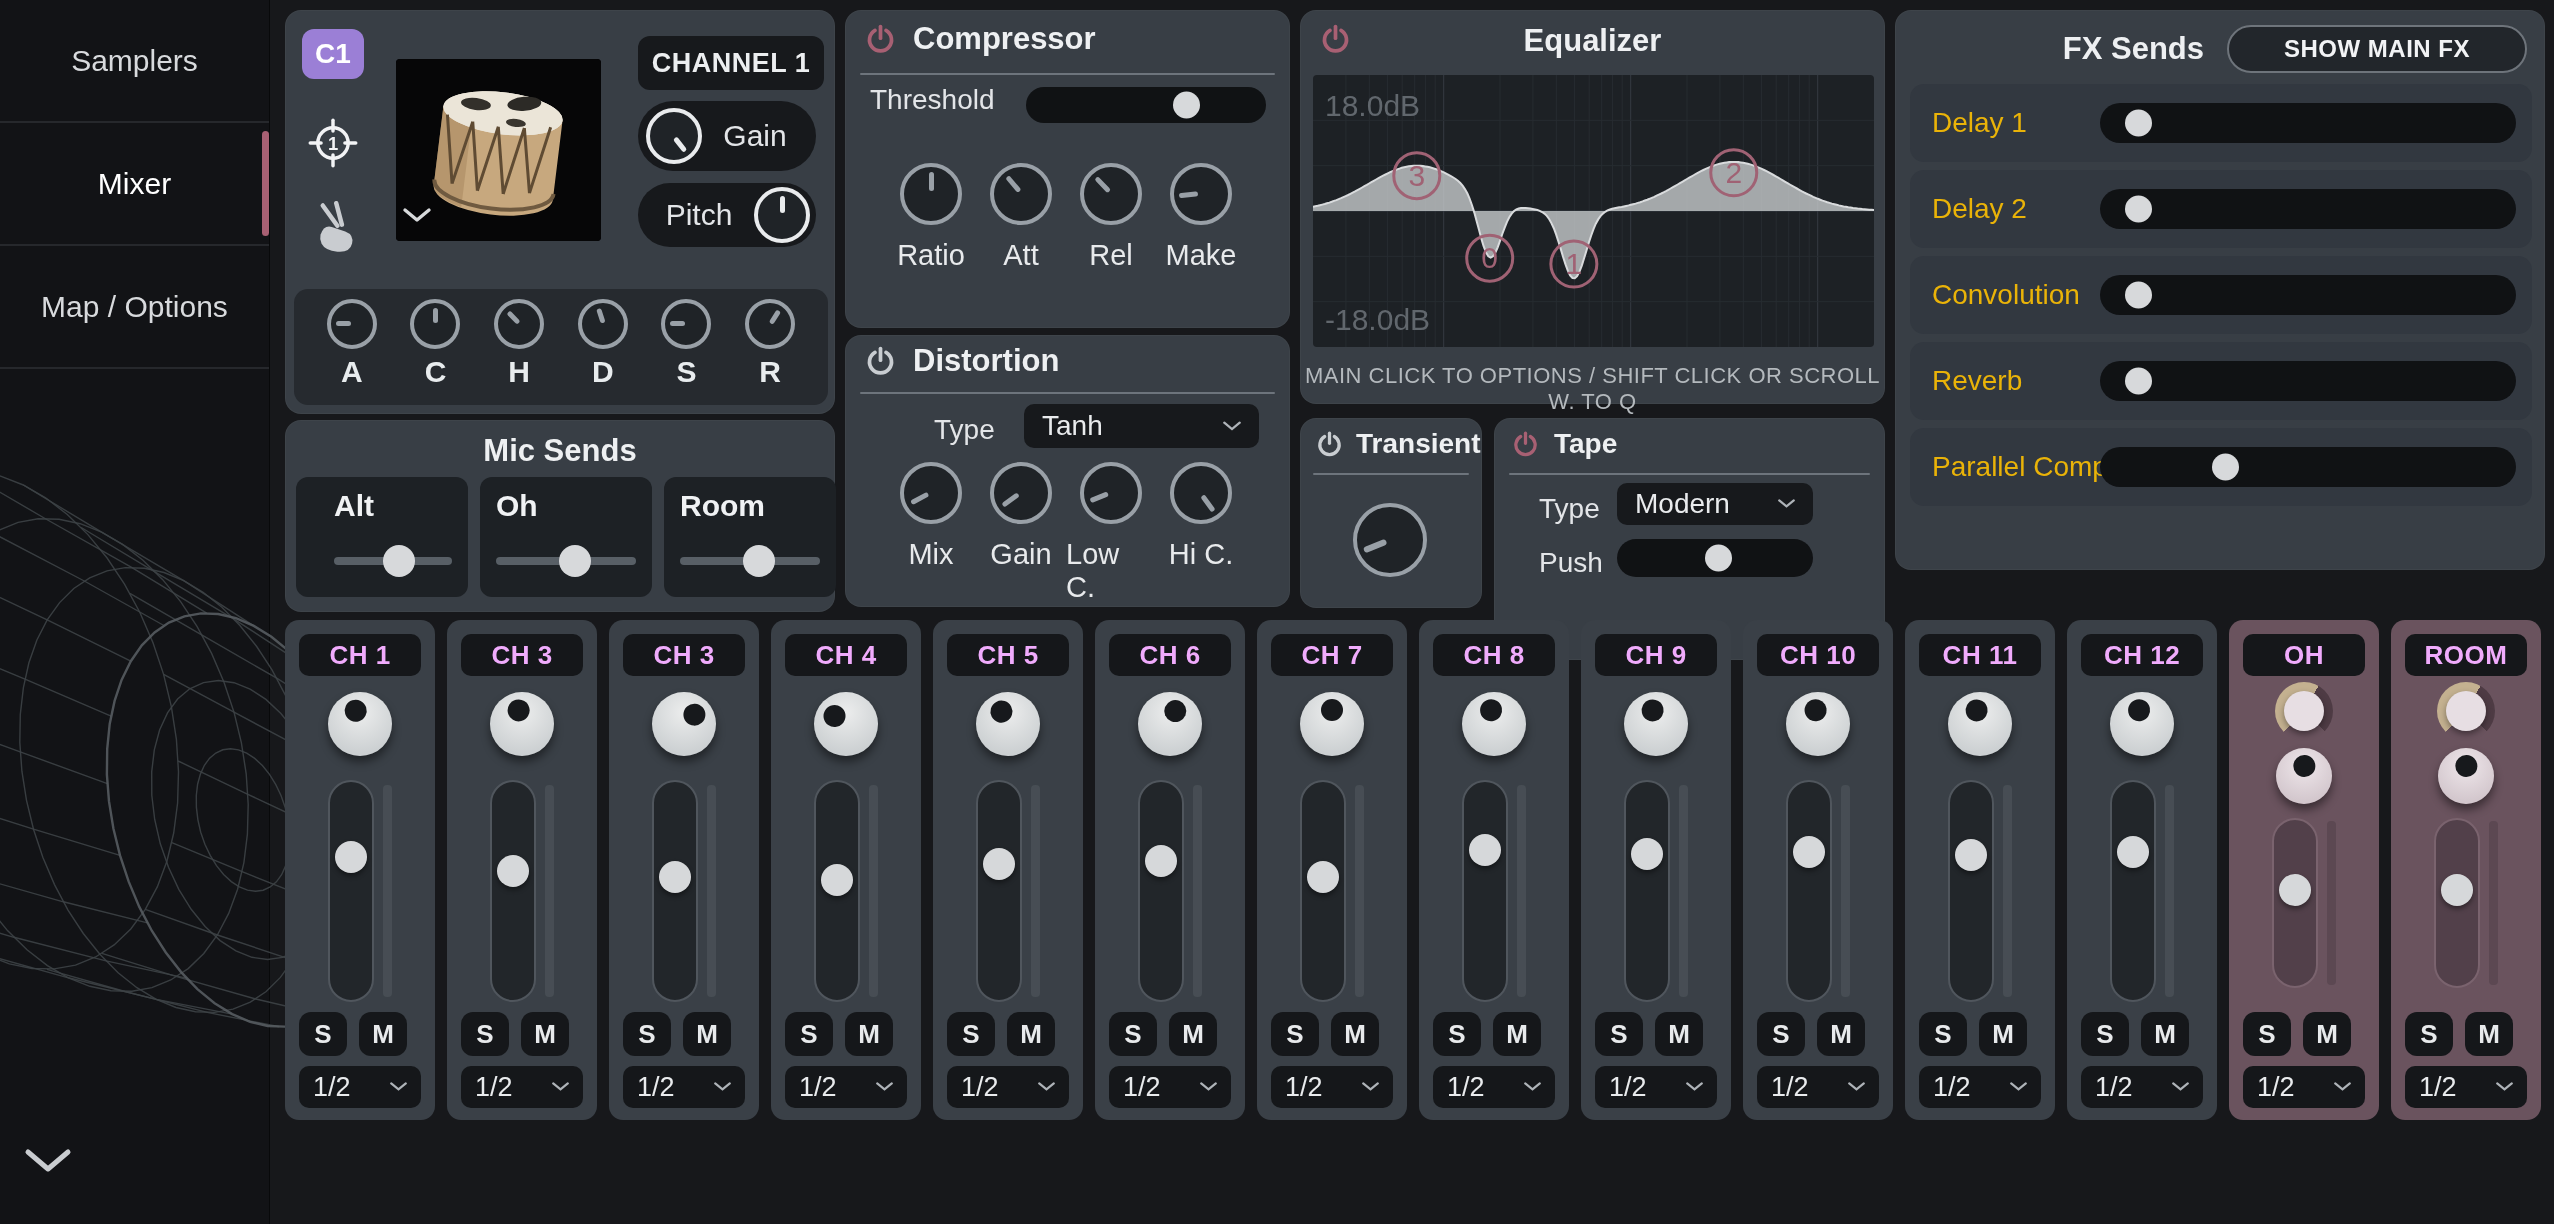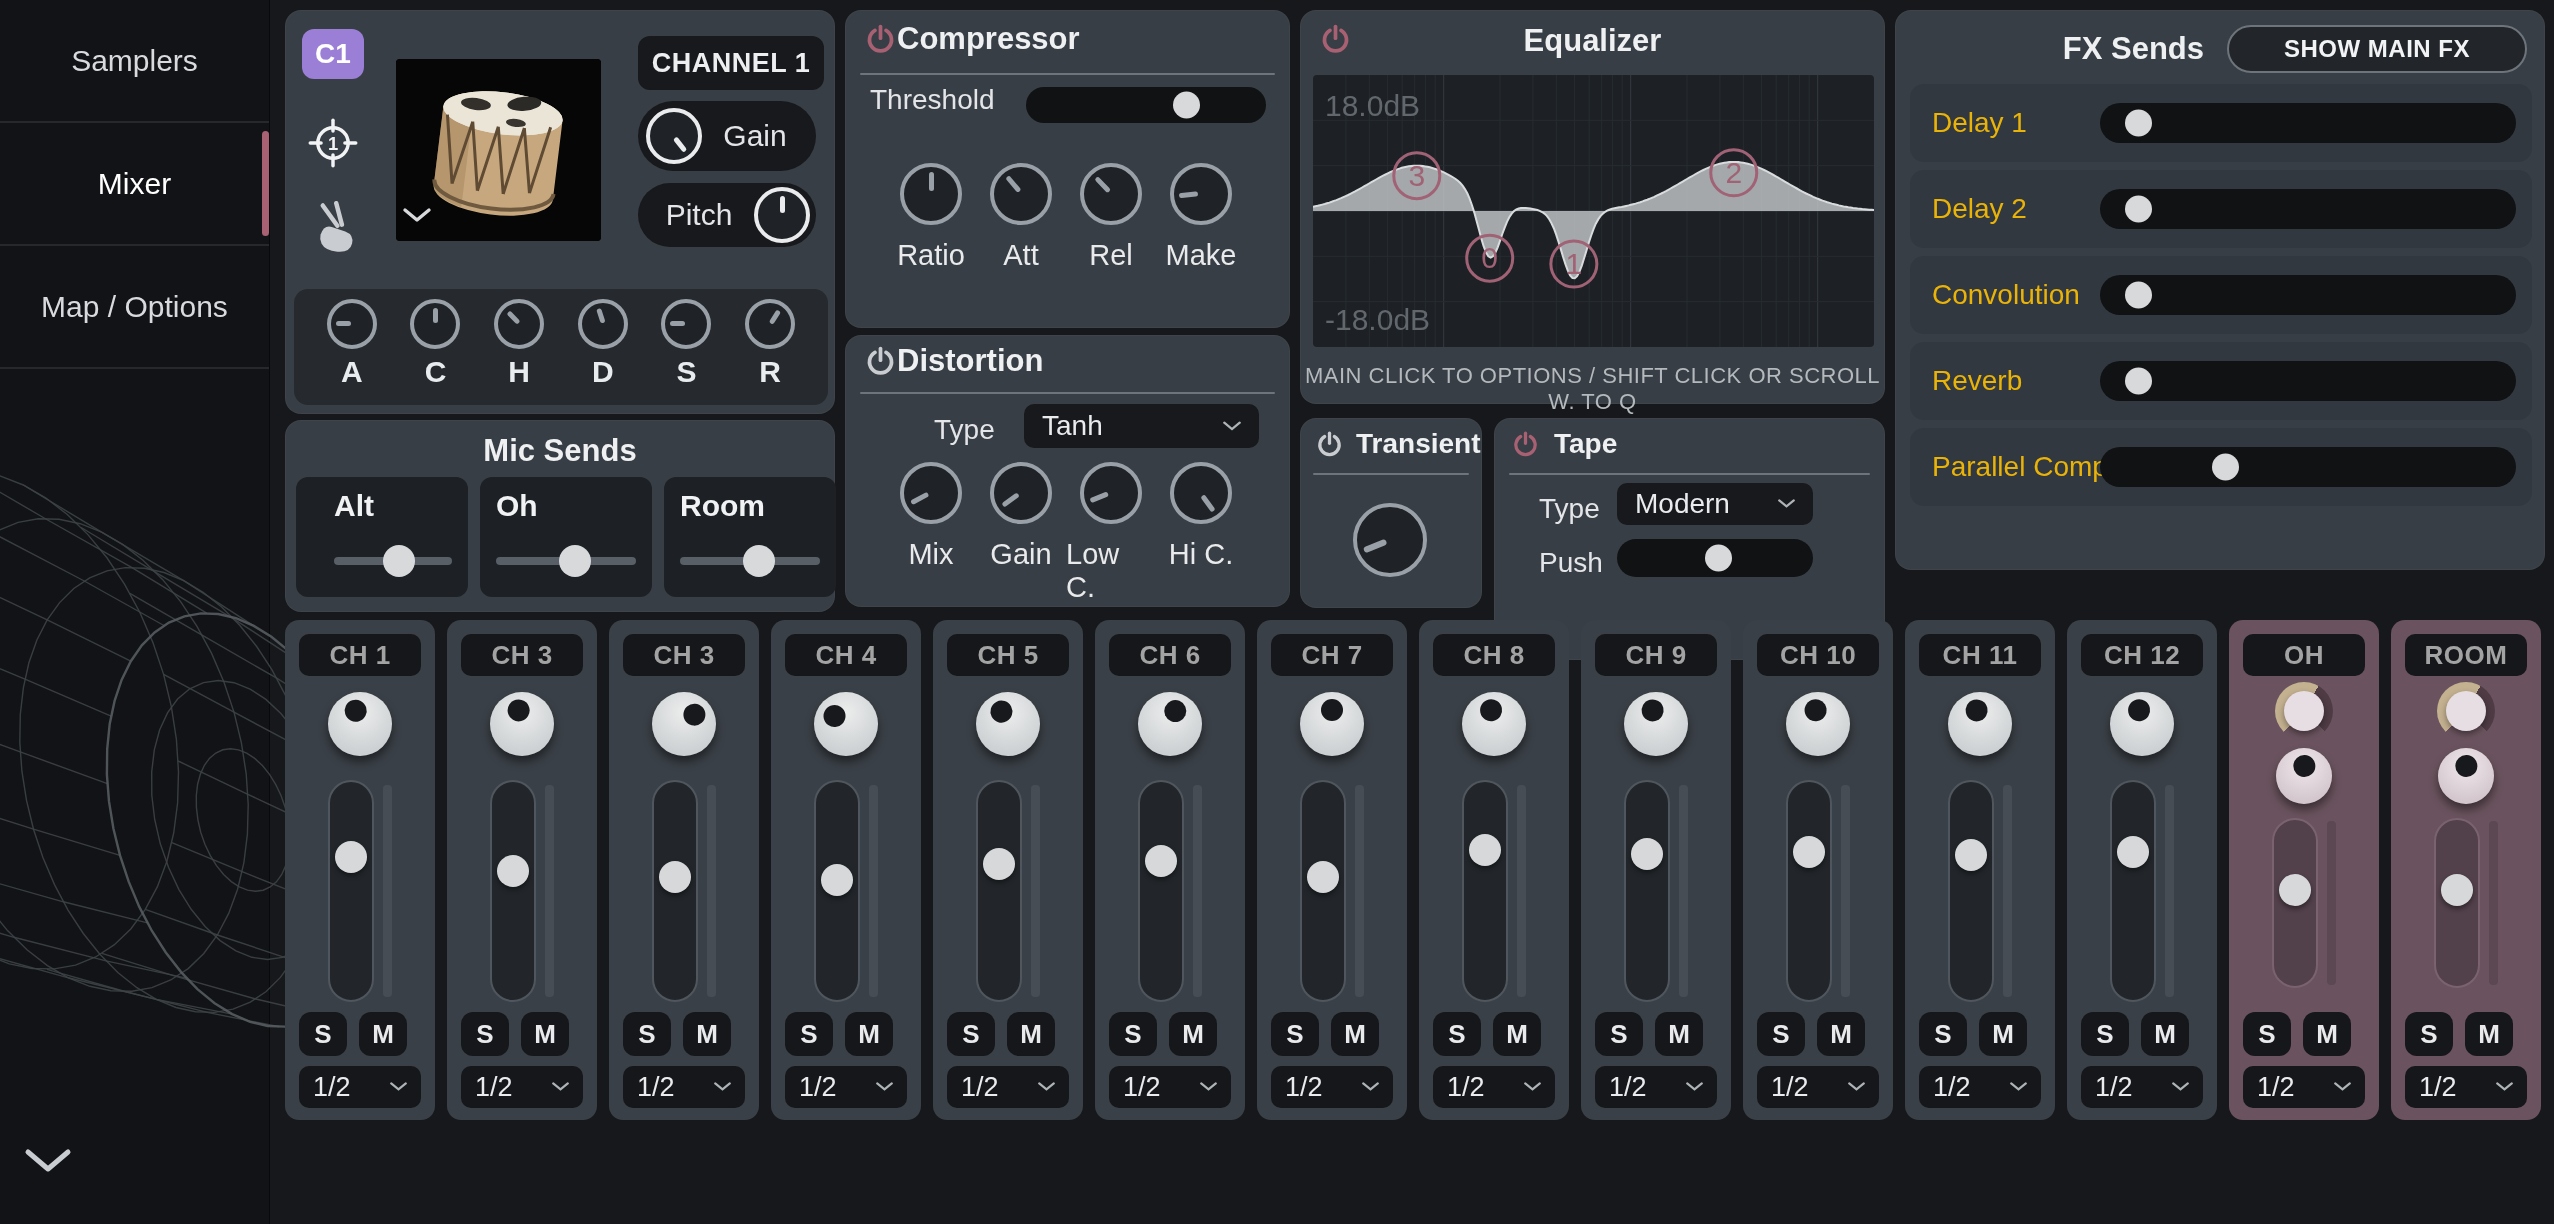--- a/index.html
+++ b/index.html
@@ -9,21 +9,21 @@
   
   .sidebar{position:absolute;left:0;top:0;width:270px;height:1224px;background:#121316;border-right:1px solid #08090a;}
   .nav-item{position:relative;height:123px;display:flex;align-items:center;justify-content:center;
     color:#d8dadd;font-size:30px;border-bottom:2px solid #26282c;cursor:pointer;}
   .nav-item.active{color:#ffffff;}
   .nav-item .acc{position:absolute;right:0;top:8px;bottom:8px;width:7px;border-radius:4px;}
   .side-chevron{position:absolute;left:24px;top:1148px;}
 
   
   .panel{position:absolute;background:#383e45;border-radius:16px;border:1px solid rgba(255,255,255,0.03);}
-  .phead{position:relative;height:56px;display:flex;align-items:center;padding:0 18px;}
+  .phead{position:relative;height:56px;display:flex;align-items:center;padding:0 18px;gap:16px;}
   .ptitle{font-size:31px;font-weight:600;color:#eef0f2;}
   .ptitle.center{position:absolute;left:0;right:0;text-align:center;}
   .divider{position:absolute;left:14px;right:14px;height:2px;background:#7b8289;border-radius:1px;opacity:.8;}
   .power{width:33px;height:33px;flex:0 0 auto;cursor:pointer;position:relative;z-index:2;}
   .power svg{width:100%;height:100%;}
 
   .lbl{color:#e3e5e8;font-size:28px;}
   .pill{background:#17191c;border-radius:12px;color:#eceef0;}
 
   
@@ -83,21 +83,21 @@
   #fx-btn{position:absolute;right:17px;top:14px;width:300px;height:48px;border-radius:24px;background:#22262b;
     border:2px solid #6e747b;color:#f2f3f5;font-size:24px;font-weight:600;letter-spacing:.5px;
     display:flex;align-items:center;justify-content:center;cursor:pointer;}
   #fx-title{position:absolute;right:340px;top:20px;font-size:31px;font-weight:600;color:#eef0f2;}
 
   
   #strips{position:absolute;left:285px;top:620px;display:flex;gap:12px;}
   .strip{width:150px;height:500px;background:#3a4047;border-radius:14px;display:flex;flex-direction:column;align-items:center;}
   .strip.accent{background:#6a535e;}
   .strip-header{margin-top:14px;width:122px;height:42px;background:#15171a;border-radius:10px;
-    display:flex;align-items:center;justify-content:center;color:#a3a3a3;font-weight:700;font-size:26px;letter-spacing:.5px;}
+    display:flex;align-items:center;justify-content:center;color:#f0abfc;font-weight:700;font-size:26px;letter-spacing:.5px;}
   .arck-wrap{display:none;margin-top:6px;}
   .strip.accent .arck-wrap{display:flex;}
   .arcknob{width:58px;height:58px;border-radius:50%;cursor:pointer;
     background:conic-gradient(from 225deg,#c4b190 0deg 165deg,#4e3b44 165deg 270deg,transparent 270deg 360deg);
     display:flex;align-items:center;justify-content:center;}
   .arc-inner{width:40px;height:40px;border-radius:50%;background:#e7dee3;box-shadow:0 3px 6px rgba(0,0,0,.4);}
   .panknob-wrap{margin-top:16px;}
   .strip.accent .panknob-wrap{margin-top:8px;}
   .panknob{position:relative;width:64px;height:64px;border-radius:50%;cursor:pointer;
     background:radial-gradient(circle at 50% 32%,#eceded,#ccd0d2 75%);box-shadow:0 6px 10px rgba(0,0,0,.45);}

